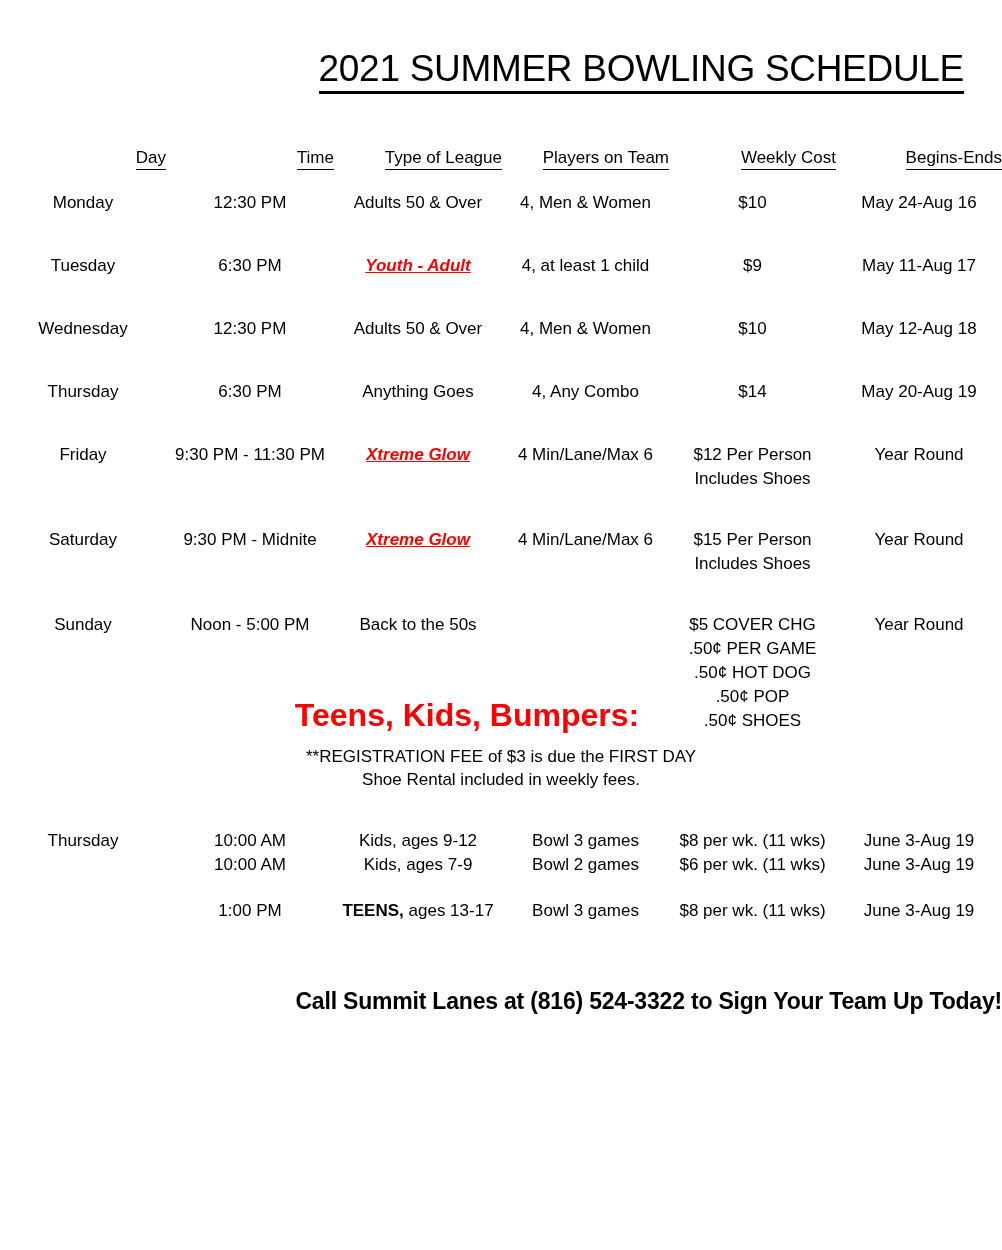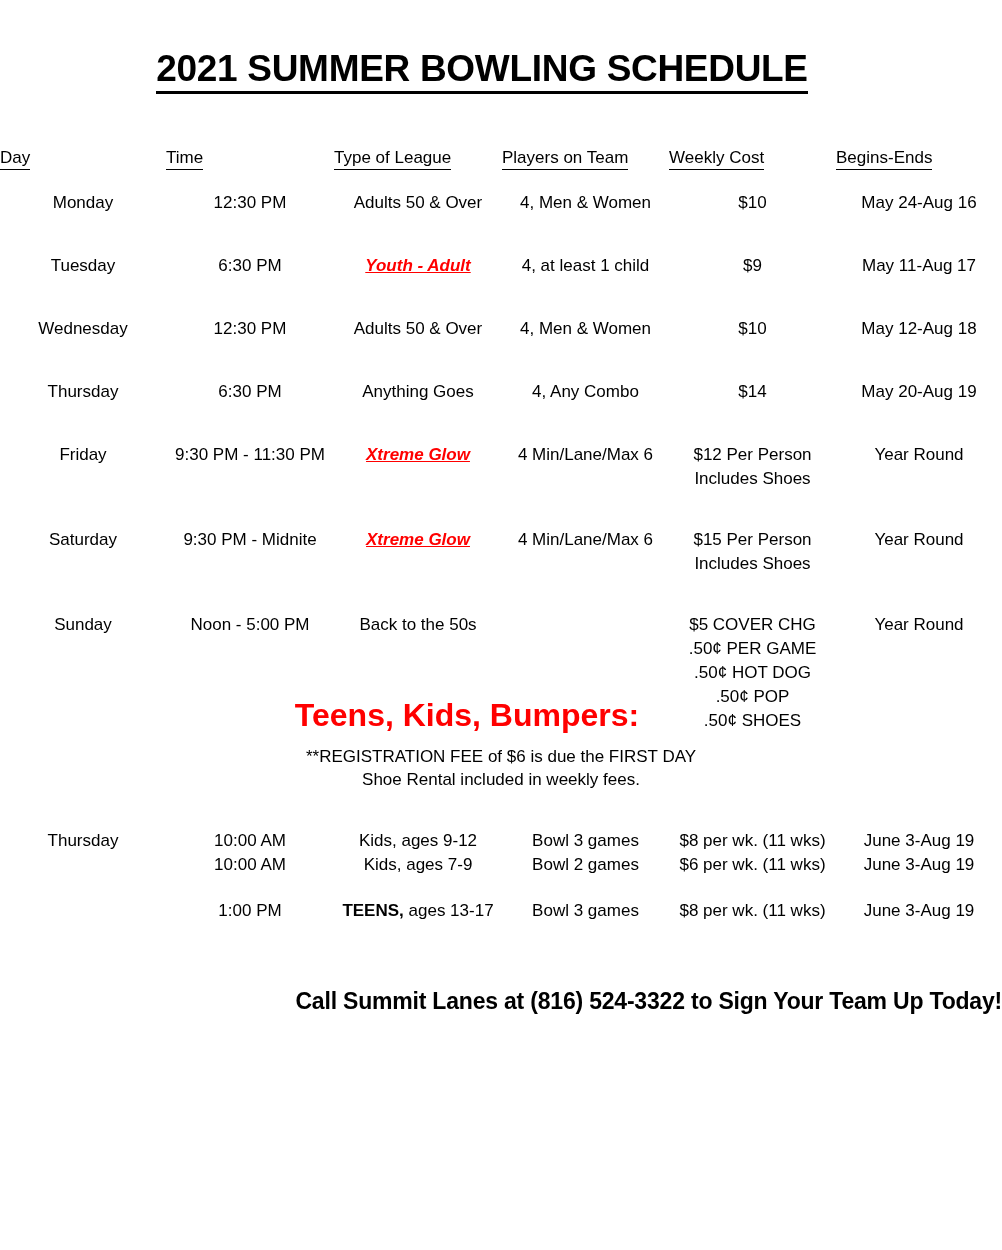--- a/index.html
+++ b/index.html
@@ -15,23 +15,23 @@
     color: #000000;
     overflow: hidden;
   }
 
   
   .page-title {
     position: absolute;
     top: 50px;
     left: 0;
     width: 964px;
-    text-align: center;
+    text-align: right;
     font-size: 37px;
-    font-weight: bold;
+    font-weight: normal;
     letter-spacing: -0.3px;
     line-height: 1.05;
     white-space: nowrap;
   }
   .page-title .title-underline {
     display: inline-block;
     border-bottom: 3px solid #000;
     padding-bottom: 2px;
   }
 
@@ -48,21 +48,21 @@
   .schedule col.c-day      { width: 166px; }
   .schedule col.c-time     { width: 168px; }
   .schedule col.c-type     { width: 168px; }
   .schedule col.c-players  { width: 167px; }
   .schedule col.c-cost     { width: 167px; }
   .schedule col.c-range    { width: 166px; }
 
   .schedule th {
     font-weight: normal;
     font-size: 17px;
-    text-align: left;
+    text-align: right;
     padding: 0 0 8px 0;
     vertical-align: bottom;
   }
   .schedule th .hdr {
     display: inline-block;
     border-bottom: 1px solid #000;
     padding-bottom: 1px;
   }
   .schedule td {
     text-align: center;
@@ -257,21 +257,21 @@
         <span>.50¢ SHOES</span>
       </td>
       <td>Year Round</td>
     </tr>
   </tbody>
 </table>
 
 <div class="teens-heading">Teens, Kids, Bumpers:</div>
 
 <div class="teens-note">
-  <span>**REGISTRATION FEE of $6 is due the FIRST DAY</span>
+  <span>**REGISTRATION FEE of $3 is due the FIRST DAY</span>
   <span>Shoe Rental included in weekly fees.</span>
 </div>
 
 <table class="youth">
   <colgroup>
     <col class="c-day">
       <col class="c-time">
       <col class="c-type">
     <col class="c-players">
       <col class="c-cost">

